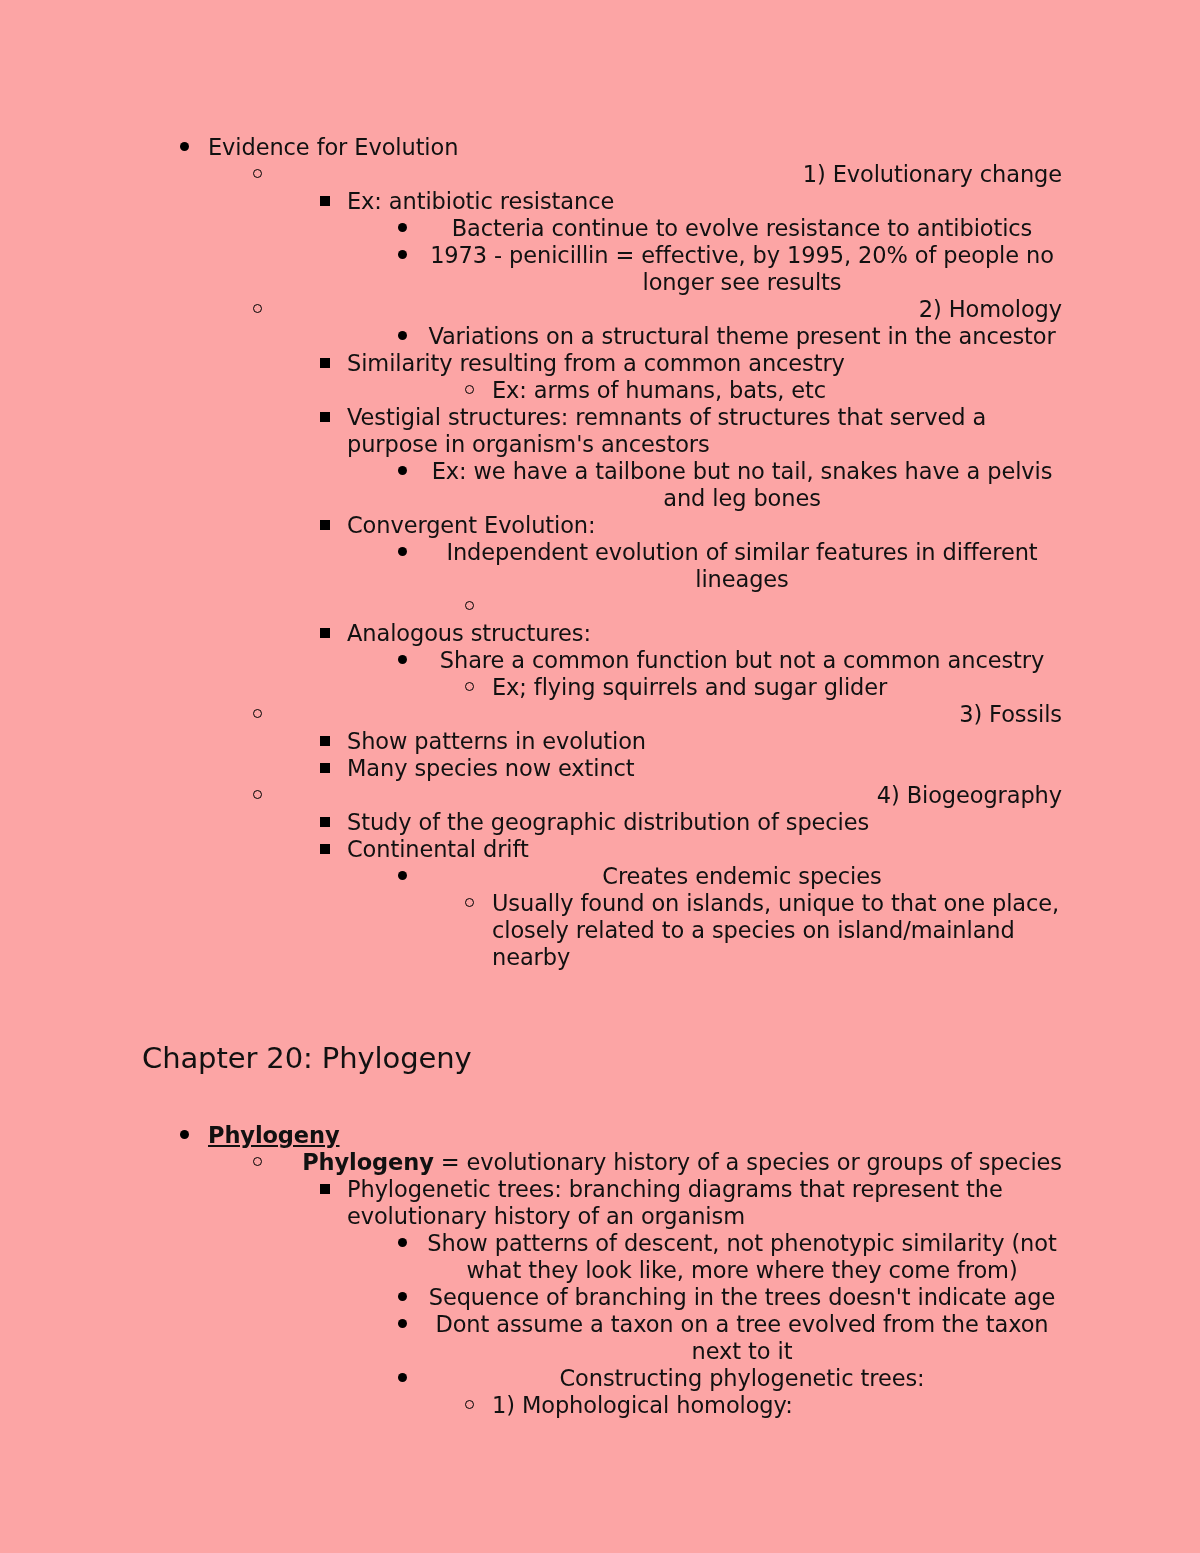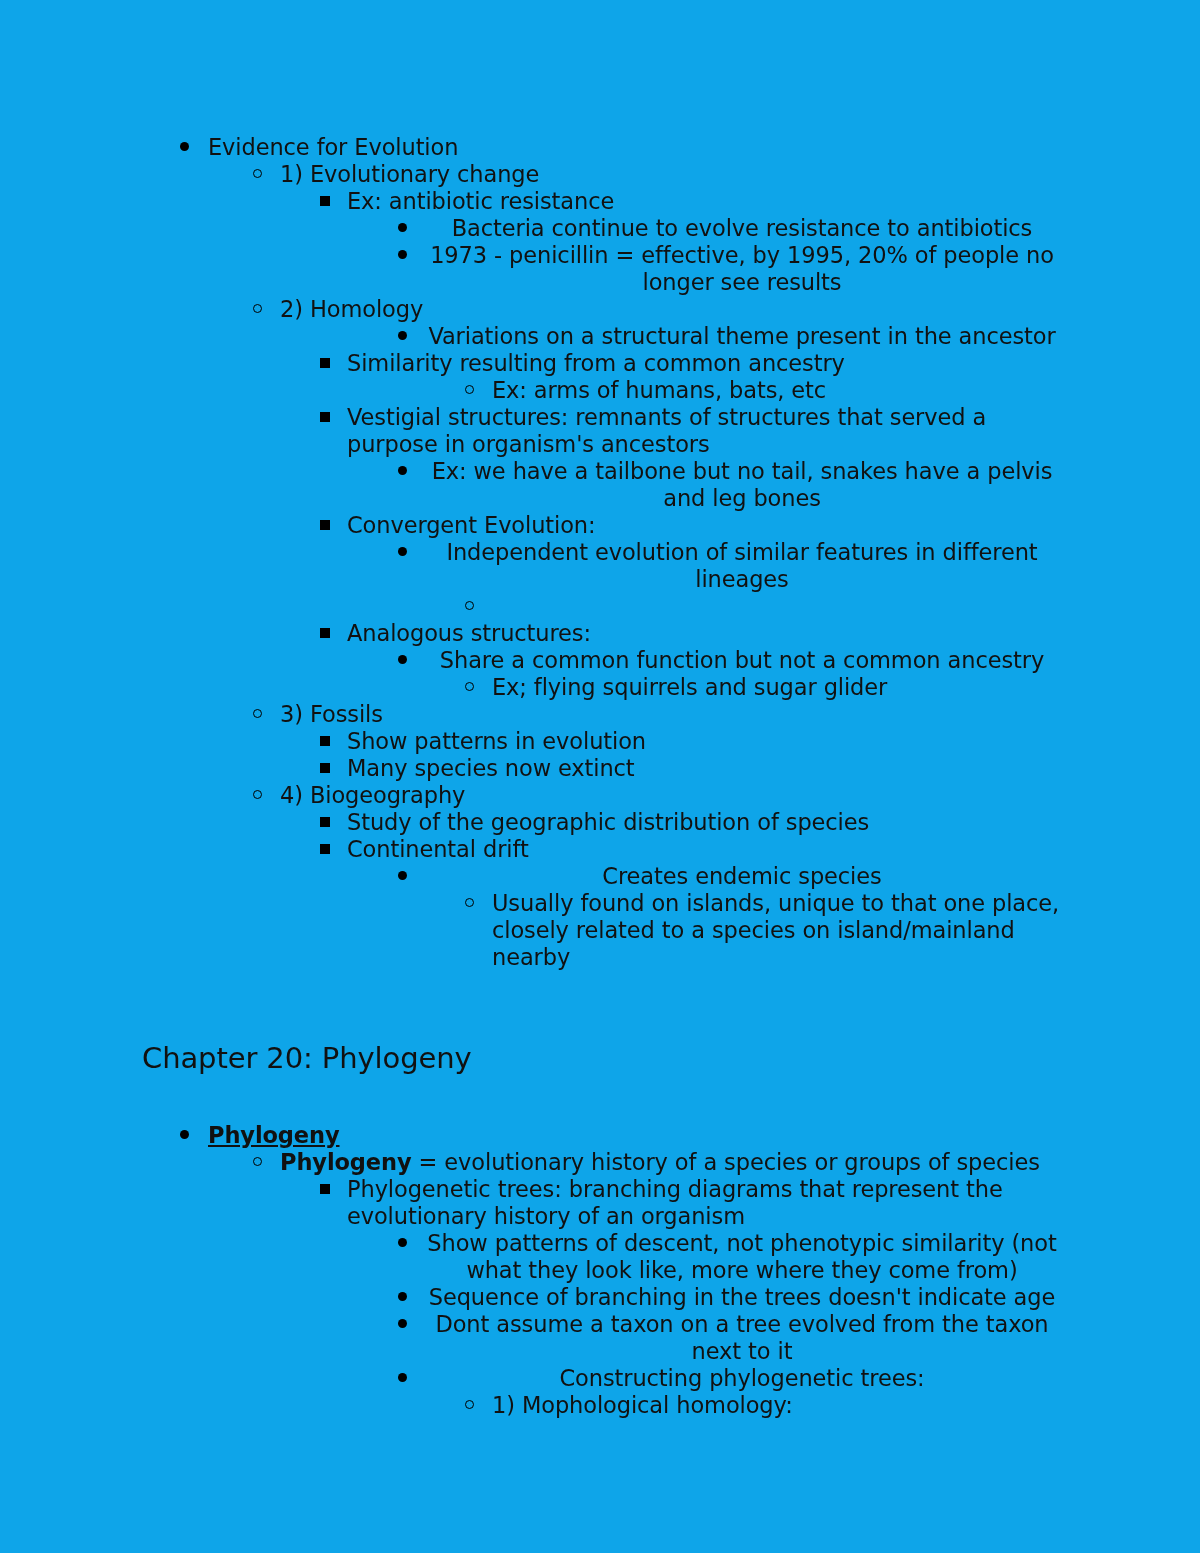--- a/index.html
+++ b/index.html
@@ -15,21 +15,21 @@
     font-family: "DejaVu Sans", sans-serif;
     color: #000000;
     overflow: hidden;
   }
 
   #page {
     position: absolute;
     left: 0; top: 0;
     width: 1200px;
     height: 1553px;
-    background: #0ea5e9;
+    background: #fca5a5;
   }
 
   
   .outline {
     position: absolute;
     left: 142px;
     top: 134px;
     width: 930px;
   }
 
@@ -104,21 +104,21 @@
   .lvl3 > .bullet { left: 178px; }
 
   .lvl4 { padding-left: 280px; }
   .lvl4 > .bullet { left: 256px; }
 
   .lvl5 { padding-left: 350px; }
   .lvl5 > .bullet { left: 323px; }
 
   
   .lvl1 > .txt { max-width: 854px; }
-  .lvl2 > .txt { max-width: 782px; }
+  .lvl2 > .txt { max-width: 782px; text-align: right; }
   .lvl3 > .txt { max-width: 715px; }
   .lvl4 > .txt { max-width: 640px; text-align: center; }
   .lvl5 > .txt { max-width: 570px; }
 
   .b   { font-weight: 700; }
   .bu  { font-weight: 700; text-decoration: underline; text-underline-offset: 2px; }
 
   
   .spacer-block { height: 74px; }
 

